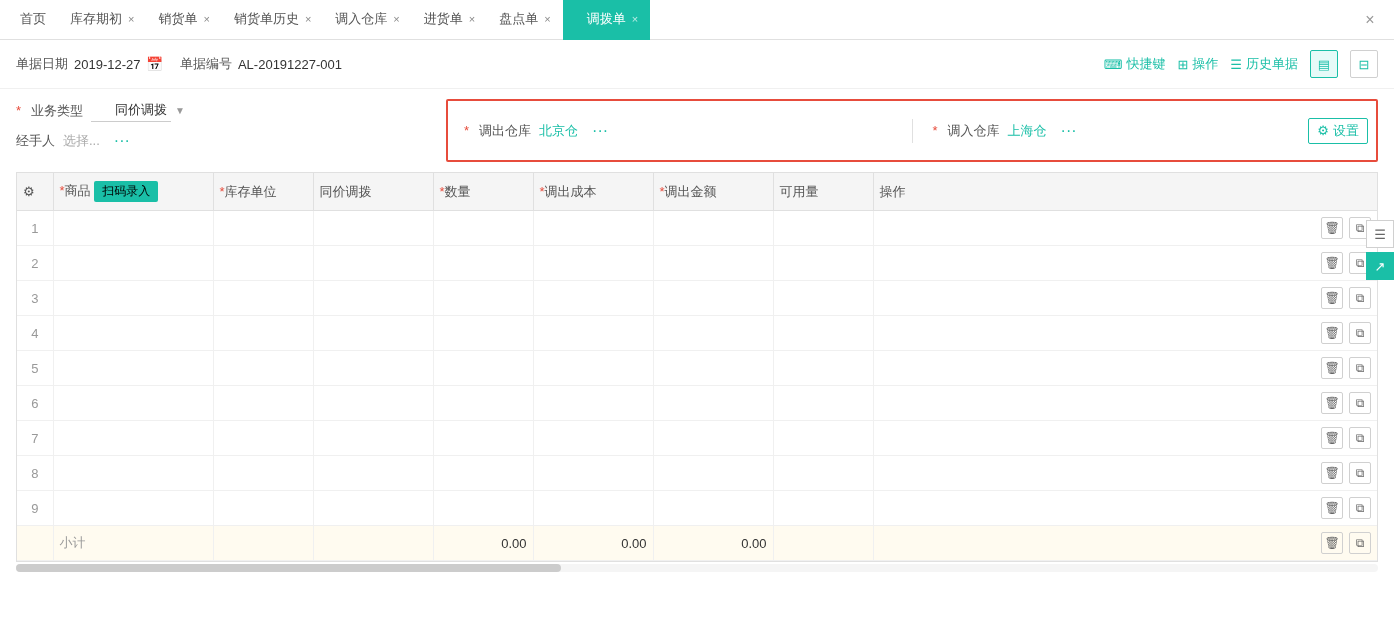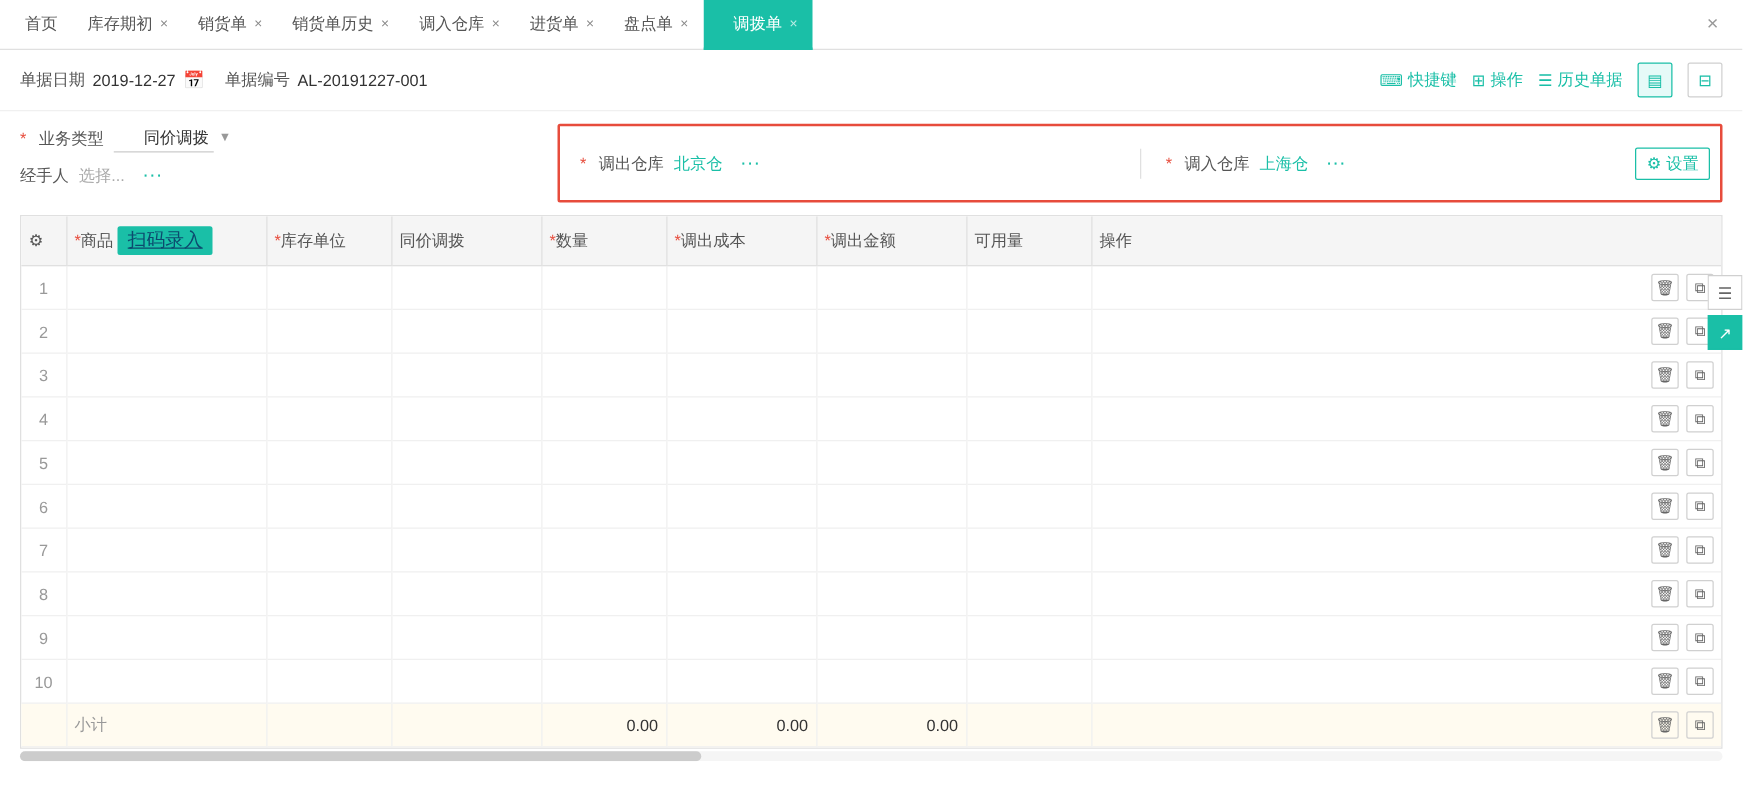--- a/index.html
+++ b/index.html
@@ -230,27 +230,26 @@
       white-space: nowrap;
     }
     tbody td:last-child { border-right: none; }
     .row-num {
       color: #999;
       text-align: center;
       width: 30px;
     }
     .scan-btn {
       background: #1abfa7;
-      color: #0c4a6e;
+      color: #000000;
       padding: 2px 8px;
       border-radius: 2px;
-      font-size: 15px;
+      font-size: 12px;
       cursor: pointer;
       display: inline-block;
-      text-decoration: underline;
     }
     .op-col {
       text-align: right;
       display: flex;
       align-items: center;
       justify-content: flex-end;
       gap: 6px;
     }
     .icon-btn {
       width: 22px;
@@ -587,36 +586,20 @@
         <td></td>
         <td></td>
         <td></td>
         <td>
           <div class="op-col">
             <span class="icon-btn">🗑</span>
             <span class="icon-btn">⧉</span>
           </div>
         </td>
       </tr>
-        <tr>
-        <td class="row-num">10</td>
-        <td></td>
-        <td></td>
-        <td></td>
-        <td></td>
-        <td></td>
-        <td></td>
-        <td></td>
-        <td>
-          <div class="op-col">
-            <span class="icon-btn">🗑</span>
-            <span class="icon-btn">⧉</span>
-          </div>
-        </td>
-      </tr>
         <tr style="background: rgb(255, 251, 240);">
         <td class="row-num"></td>
         <td style="color:#999;">小计</td>
         <td></td>
         <td></td>
         <td style="text-align:right;">0.00</td>
         <td style="text-align:right;">0.00</td>
         <td style="text-align:right;">0.00</td>
         <td></td>
         <td>

